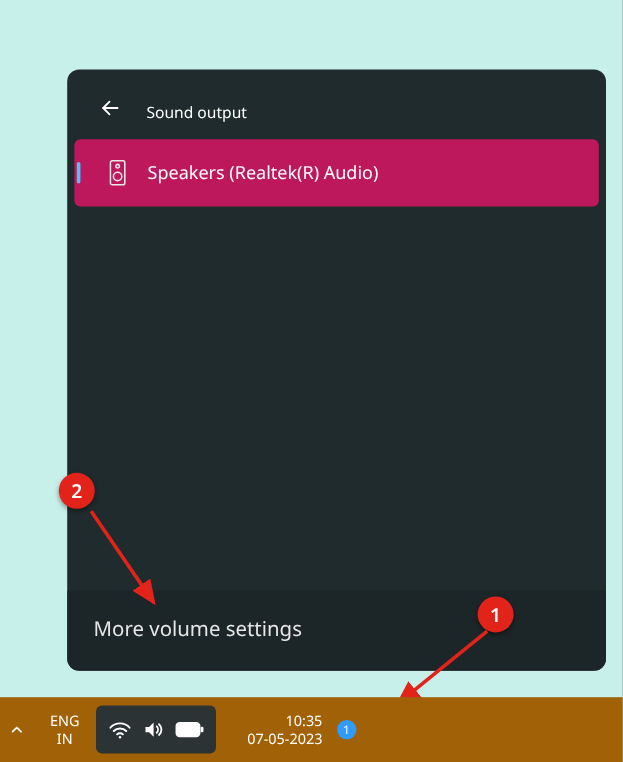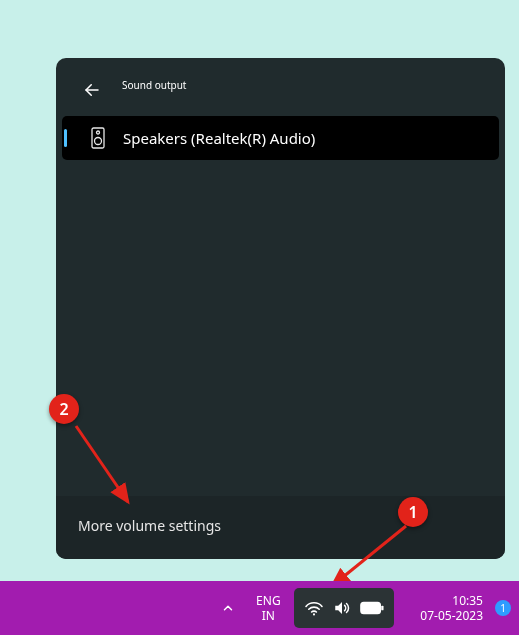--- a/index.html
+++ b/index.html
@@ -14,68 +14,67 @@
     height: 501px;
     background: #202b2d;
     border-radius: 10px;
     color: #fff;
     display: flex;
     flex-direction: column;
     overflow: hidden;
   }
   .flyout-header {
     display: flex;
-    align-items: flex-start;
+    align-items: flex-end;
     gap: 18px;
     padding: 20px 20px 14px 24px;
-    font-size: 10px;
+    font-size: 13px;
   }
   .back-btn {
     width: 24px; height: 24px;
     display: flex; align-items: center; justify-content: center;
     color: #fff;
   }
   .title { font-weight: 400; }
 
   .device-list { padding: 0 6px; }
   .device-item {
     display: flex;
     align-items: center;
-    background: #000000;
+    background: #be185d;
     border-radius: 5px;
-    height: 44px;
+    height: 56px;
     padding: 0 10px 0 0;
     position: relative;
     gap: 14px;
   }
   .device-indicator {
     width: 3px; height: 18px; background: #4fc1ff;
     border-radius: 2px; margin-left: 2px;
   }
   .device-icon { width: 22px; display: flex; justify-content: center; color: #e8e8e8; margin-left: 6px; }
   .device-label { font-size: 15px; color: #fff; }
 
   .flyout-body { flex: 1; }
 
   .flyout-footer {
     background: #1c2527;
     padding: 20px 35px 24px 22px;
-    font-size: 14px;
+    font-size: 17px;
     color: #e6e6e6;
   }
 
   
   .taskbar {
     position: absolute;
     left: 0; bottom: 0;
     width: 519px; height: 54px;
-    background: #a21caf;
-    display: flex;
-    align-items: center;
-    justify-content: flex-end;
+    background: #a16207;
+    display: flex;
+    align-items: center;
     color: #fff;
     font-size: 12px;
     padding-right: 8px;
     gap: 6px;
   }
   .tray-chevron {
     width: 28px; height: 36px;
     display: flex; align-items: center; justify-content: center;
   }
   .lang {

